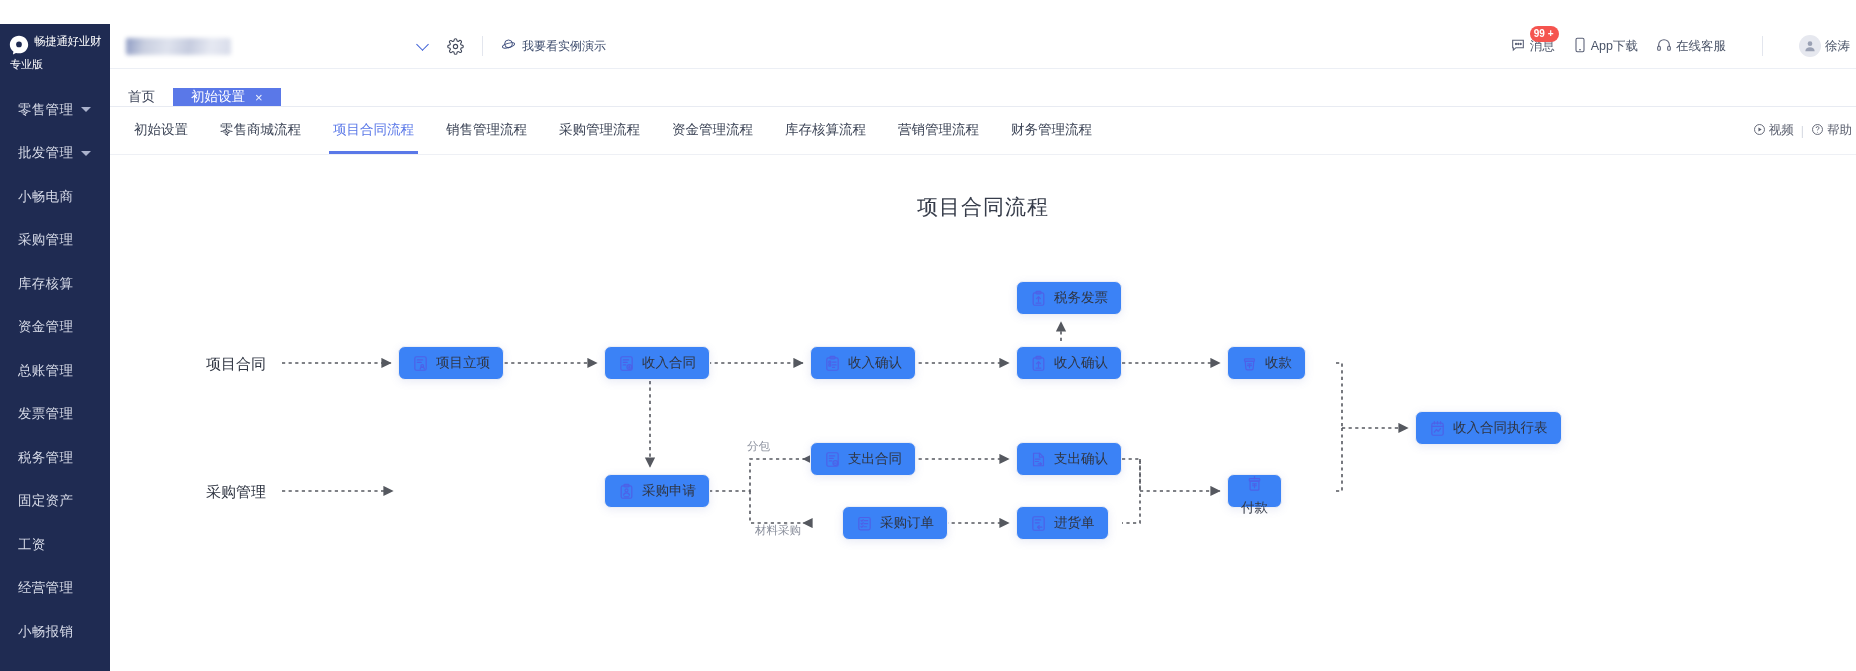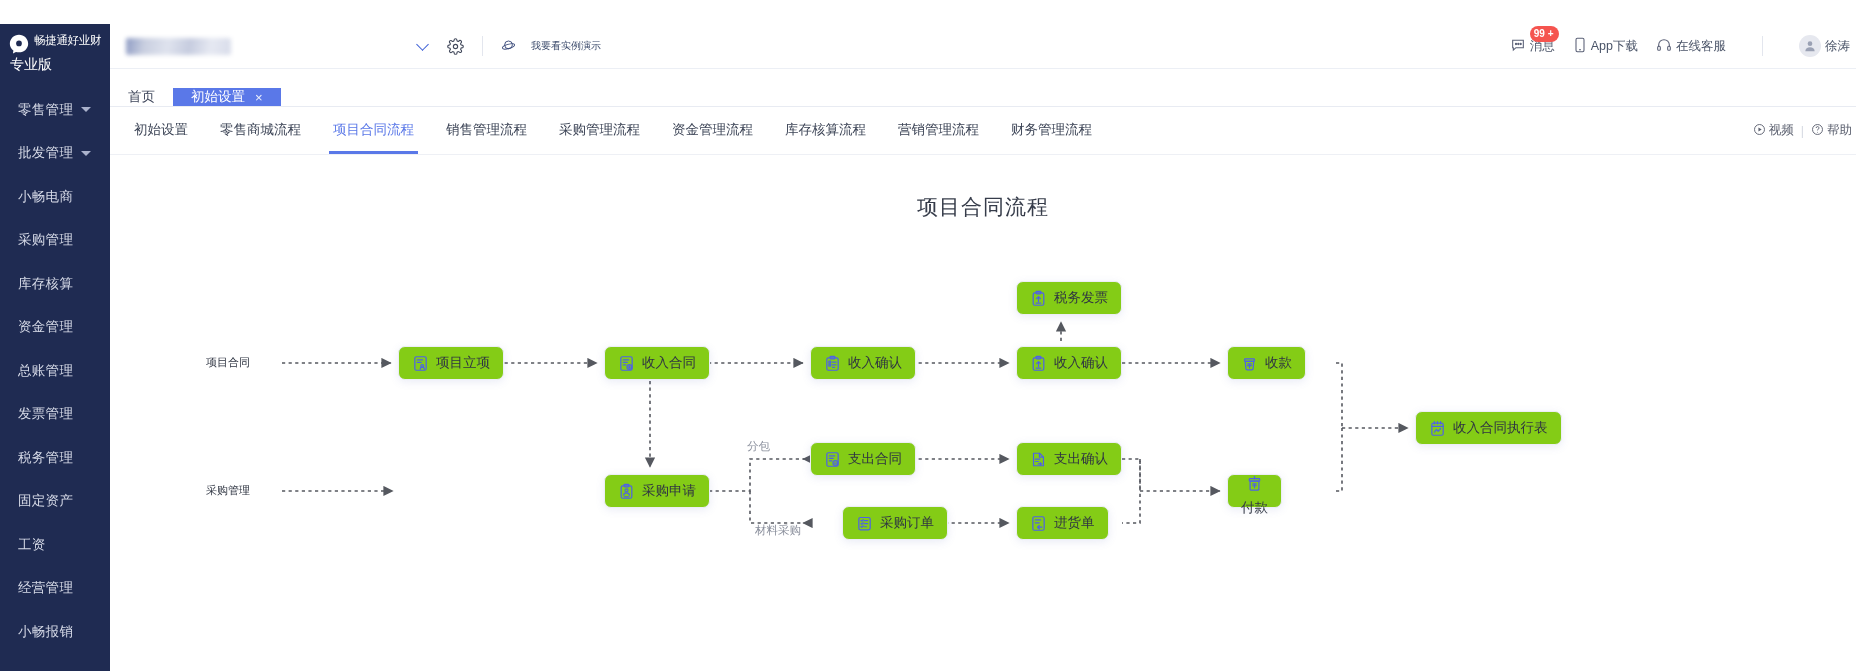--- a/index.html
+++ b/index.html
@@ -19,21 +19,21 @@
   .brand {
     height: 58px; display:flex; flex-direction:column; justify-content:center;
     padding-left: 8px; position:relative;
   }
   .brand-row { display:flex; gap:4px; }
   .logo-mark {
     width:22px;height:22px;border-radius:50%;
     display:flex;align-items:center;justify-content:center;flex:0 0 auto;
   }
   .brand-name { font-size:11.5px; color:#ffffff; letter-spacing:-0.3px; white-space:nowrap; }
-  .brand-sub { font-size:14px; color:#ffffff; margin-top:1px; padding-left:2px; }
+  .brand-sub { font-size:11px; color:#ffffff; margin-top:1px; padding-left:2px; }
   .nav { margin-top: 6px; }
   .nav-item {
     height: 43.5px; display:flex; align-items:center;
     padding-left: 18px; font-size:13.5px; color:#d7dbe8; cursor:pointer;
     letter-spacing: 0.3px;
   }
   .caret {
     width:0;height:0;border-left:5px solid transparent;border-right:5px solid transparent;
     border-top:5px solid #aab2cc; margin-left:8px;
   }
@@ -51,21 +51,21 @@
     filter: blur(2.2px);
     margin-left: 6px;
   }
   .chev-down {
     width:9px;height:9px;border-right:1.6px solid #3b5ed6;border-bottom:1.6px solid #3b5ed6;
     transform: rotate(45deg); margin-top:-4px;
   }
   .chev-wrap { margin-left: 78px; display:flex; align-items:center; }
   .gear { margin-left: 20px; display:flex; align-items:center; }
   .divider-v { width:1px;height:20px;background:#e3e6ee; margin:0 18px; }
-  .demo-link { display:flex;align-items:center;gap:15px;font-size:10px;color:#3b4a6b;cursor:pointer; }
+  .demo-link { display:flex;align-items:center;gap:6px;font-size:12px;color:#3b4a6b;cursor:pointer; }
   .topbar-right { margin-left:auto; display:flex; align-items:center; padding-right:6px; gap:18px; }
   .tr-item { display:flex; align-items:center; gap:4px; font-size:12.5px; color:#4a5468; cursor:pointer; position:relative;}
   .badge {
     position:absolute; top:-11px; left:20px;
     background:#f5544f; color:#fff; font-size:10px; line-height:1;
     padding:3px 5px 3px 4px; border-radius:9px; font-weight:bold; white-space:nowrap;
   }
   .avatar {
     width:22px;height:22px;border-radius:50%;background:#e6e8ef;
     display:flex;align-items:center;justify-content:center;
@@ -110,28 +110,28 @@
     position:absolute; left:0; right:0; top:38px; text-align:center;
     font-size:21px; color:#363c4a; letter-spacing:1px;
   }
 
   svg.wires { position:absolute; left:0; top:0; width:1746px; height:516px; }
 
   .node {
     position:absolute;
     display:flex; align-items:center; gap:7px;
     height:34px; padding:0 13px;
-    background:#84cc16; border:1px solid #eceef5; border-radius:7px;
+    background:#3b82f6; border:1px solid #eceef5; border-radius:7px;
     box-shadow: 0 2px 9px rgba(92,108,184,.13);
     font-size:13.5px; color:#2f3542; white-space:nowrap; cursor:pointer;
   }
   .node .ico { width:17px;height:17px;flex:0 0 auto; display:block; }
 
   .rowlabel {
-    position:absolute; font-size:11px; color:#2f3542; white-space:nowrap;
+    position:absolute; font-size:15px; color:#2f3542; white-space:nowrap;
   }
   .edgelabel {
     position:absolute; font-size:11.5px; color:#8a8f9c; white-space:nowrap;
   }
 </style>
 </head>
 <body>
 
 <div id="app">
 

